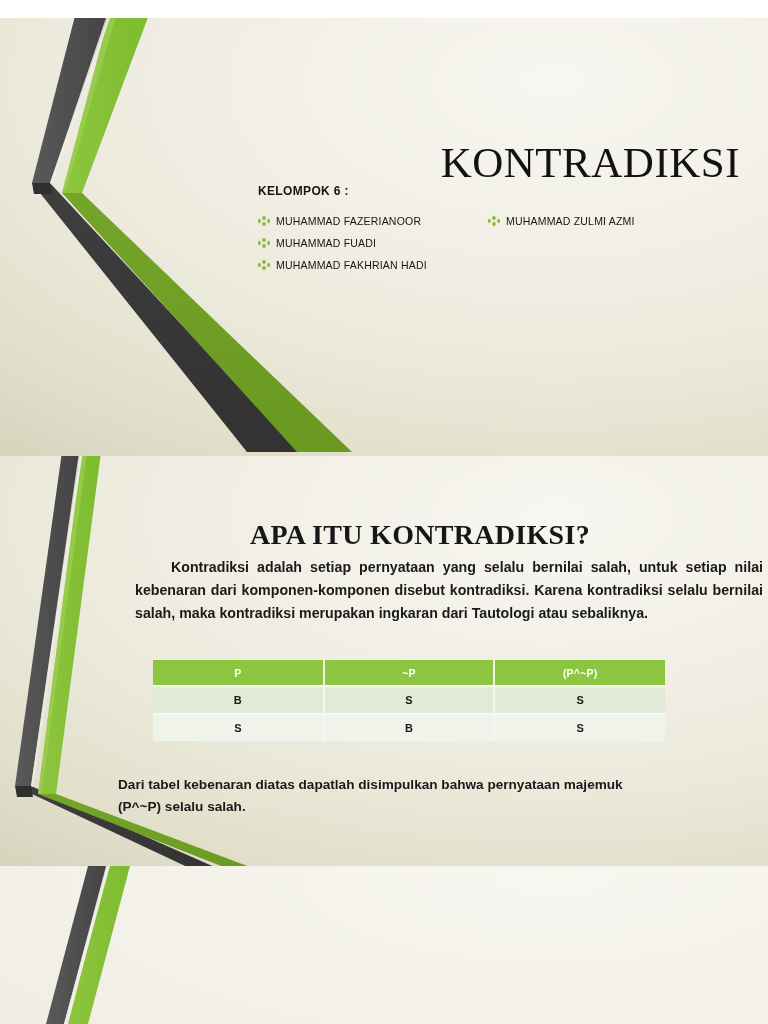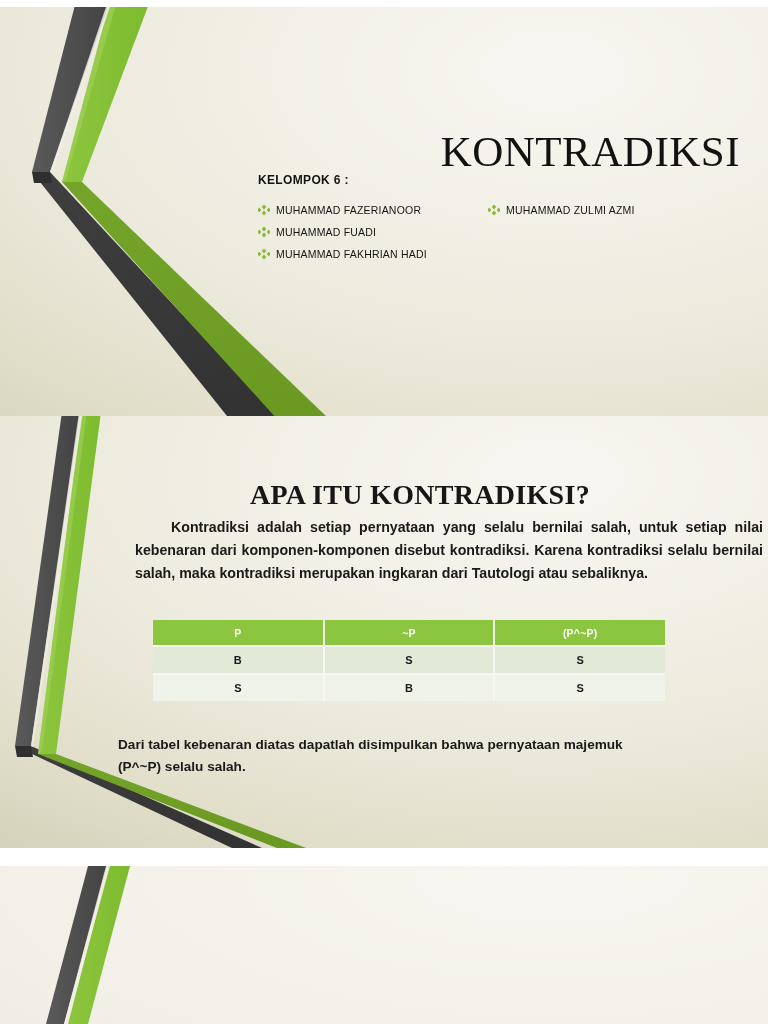--- a/index.html
+++ b/index.html
@@ -33,23 +33,23 @@
     background:
       radial-gradient(ellipse 120% 110% at 72% 14%,
         #f7f6f0 0%,
         #f2f0e6 32%,
         #eceadc 55%,
         #e2dfcb 78%,
         #d4d1ba 100%);
   }
 
   
-  #slide-1 { top: 7px; height: 459px; }
-  
-  #slide-2 { top: 416px; height: 432px; }
+  #slide-1 { top: 18px; height: 459px; }
+  
+  #slide-2 { top: 456px; height: 432px; }
   
   #slide-3 { top: 866px; height: 158px; }
   #slide-3 .slide-bg {
     background:
       radial-gradient(ellipse 120% 200% at 72% 6%,
         #f7f6f0 0%,
         #f4f2ea 40%,
         #f0eee4 75%,
         #eae7d9 100%);
   }

